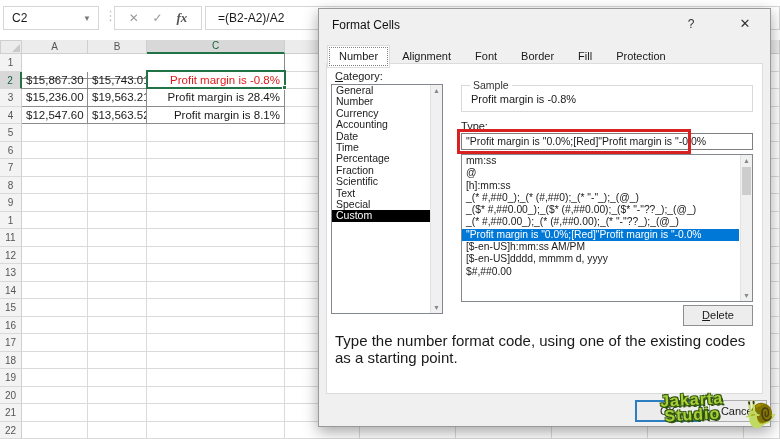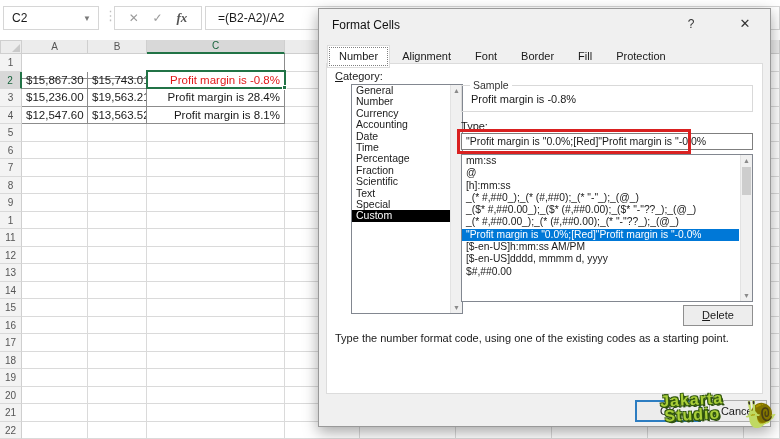--- a/index.html
+++ b/index.html
@@ -40,40 +40,40 @@
   .dlg-title { position:absolute; left:13px; top:9px; font-size:12px; color:#111; }
   .dlg-help { position:absolute; right:64px; top:4px; width:30px; height:22px; text-align:center; line-height:22px; color:#333; font-size:12px; }
   .dlg-close { position:absolute; right:8px; top:4px; width:34px; height:22px; text-align:center; line-height:22px; color:#333; font-size:13px; }
   .tabs { position:absolute; left:8px; top:36px; display:flex; z-index:3; }
   .tab { padding:4px 11px 5px; border:1px solid transparent; border-bottom:none; font-size:11px; color:#1a1a1a; }
   .tab.active { background:#fff; border:1px solid #dcdcdc; outline:1px dotted #808080; outline-offset:-3px; }
   .tab-page { position:absolute; left:7px; right:7px; top:54px; height:331px; background:#fff; border:1px solid #dcdcdc; z-index:2; }
 
   .cat-label { position:absolute; left:8px; top:6px; }
   .u1 { text-decoration:underline; }
-  .cat-list { position:absolute; left:24px; top:20px; width:112px; height:230px; border:1px solid #828790; background:#fff; overflow:hidden; }
+  .cat-list { position:absolute; left:4px; top:20px; width:112px; height:230px; border:1px solid #828790; background:#fff; overflow:hidden; }
   .cat-item { height:11.4px; line-height:11.4px; padding-left:4px; font-size:10.5px; white-space:nowrap; }
   .cat-item.sel { background:#000000; color:#fff; }
   .vscroll { position:absolute; right:0; top:0; bottom:0; width:12px; background:#f0f0f0; border-left:1px solid #e2e2e2; }
   .vscroll .up, .vscroll .dn { position:absolute; left:0; width:100%; height:11px; color:#8a8a8a; font-size:7px; text-align:center; line-height:11px; }
   .vscroll .up { top:0; } .vscroll .dn { bottom:0; }
   .vscroll .thumb { position:absolute; left:1px; right:1px; top:12px; height:28px; background:#cdcdcd; }
 
   .sample-group { position:absolute; left:134px; top:21px; right:9px; height:27px; border:1px solid #d9d9d9; }
   .sample-legend { position:absolute; left:8px; top:-7px; background:#fff; padding:0 3px; font-size:10.5px; color:#333; }
   .sample-value { position:absolute; left:9px; top:7px; font-size:11px; }
   .type-label { position:absolute; left:134px; top:56px; }
   .type-input { position:absolute; left:134px; top:69px; right:9px; height:17px; border:1px solid #7f7f7f; background:#fff; font-size:10.5px; line-height:15px; padding-left:4px; white-space:nowrap; overflow:hidden; }
   .red-annot { position:absolute; left:130px; top:65px; width:234px; height:25px; border:3px solid #d92121; z-index:6; pointer-events:none; }
   .code-list { position:absolute; left:134px; top:90px; right:9px; height:148px; border:1px solid #828790; background:#fff; overflow:hidden; }
   .code-item { height:12.3px; line-height:12.3px; padding-left:4px; font-size:10.3px; white-space:nowrap; overflow:hidden; }
   .code-item.sel { background:#0078d7; color:#fff; }
   .code-inner { position:absolute; left:0; top:0; right:13px; }
   .delete-btn { position:absolute; right:9px; top:241px; width:70px; height:21px; background:#ededed; border:1px solid #8f8f8f; text-align:center; line-height:19px; font-size:11px; }
-  .helper { position:absolute; left:8px; top:268px; right:12px; font-size:11px; color:#1a1a1a; }
+  .helper { position:absolute; left:8px; top:268px; right:12px; font-size:15px; color:#1a1a1a; }
 
   .ok-btn { position:absolute; left:316px; top:391px; width:66px; height:22px; background:#ececec; border:2px solid #2d7dc1; text-align:center; line-height:18px; font-size:11px; }
   .cancel-btn { position:absolute; left:390px; top:391px; width:58px; height:22px; background:#ececec; border:1px solid #adadad; text-align:center; line-height:20px; font-size:11px; }
 
   
   .watermark { position:absolute; right:0px; bottom:0px; width:142px; height:47px; z-index:50; }
   .wm-txt { position:absolute; left:2px; top:0; width:104px; text-align:center; transform:rotate(-3deg); font-weight:bold; letter-spacing:1px; color:#a8ce38; font-size:16px; line-height:15px;
     text-shadow:-1px -1px 0 #33590f, 1px -1px 0 #33590f, -1px 1px 0 #33590f, 1px 1px 0 #33590f, 2px 2px 0 #2c4d0d; }
   .wm-snail { position:absolute; right:2px; top:6px; font-size:27px; transform:rotate(-8deg); filter:hue-rotate(45deg) saturate(1.6) brightness(1.05); }
 </style>

